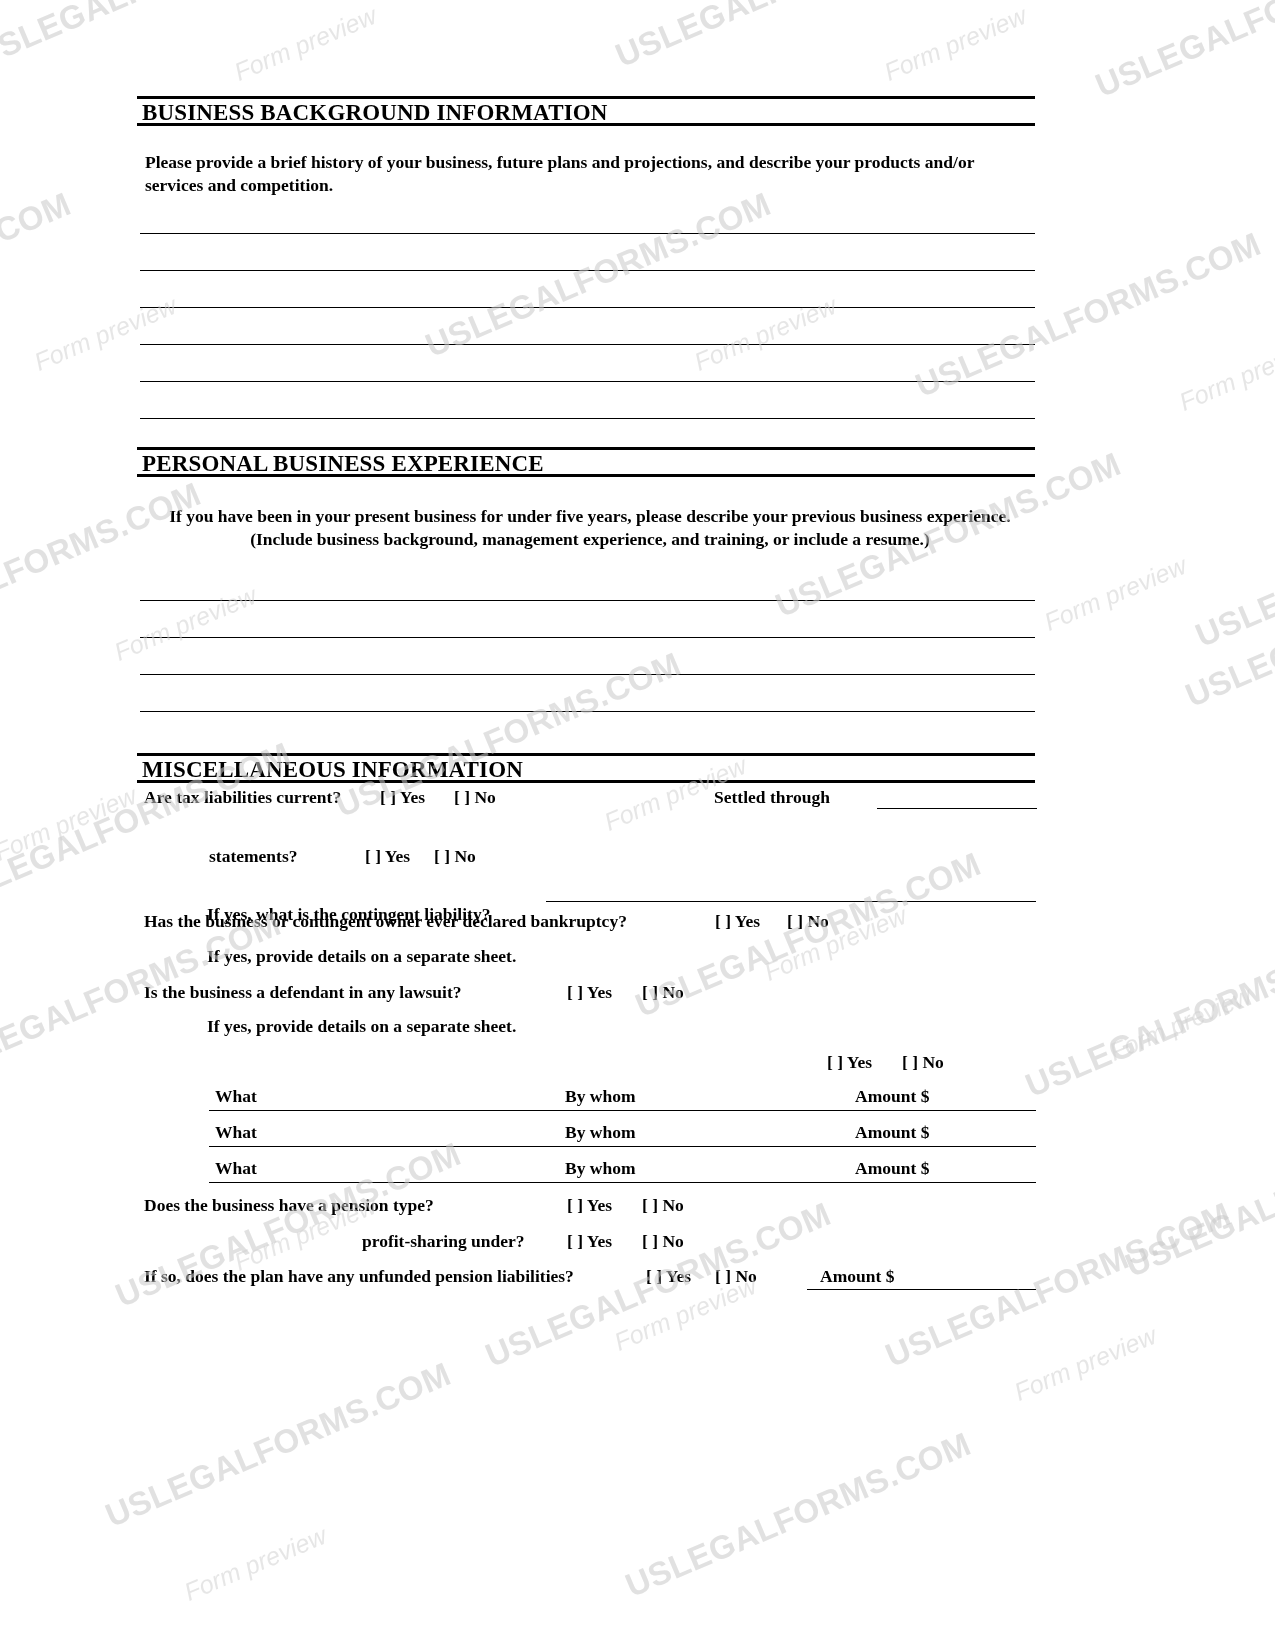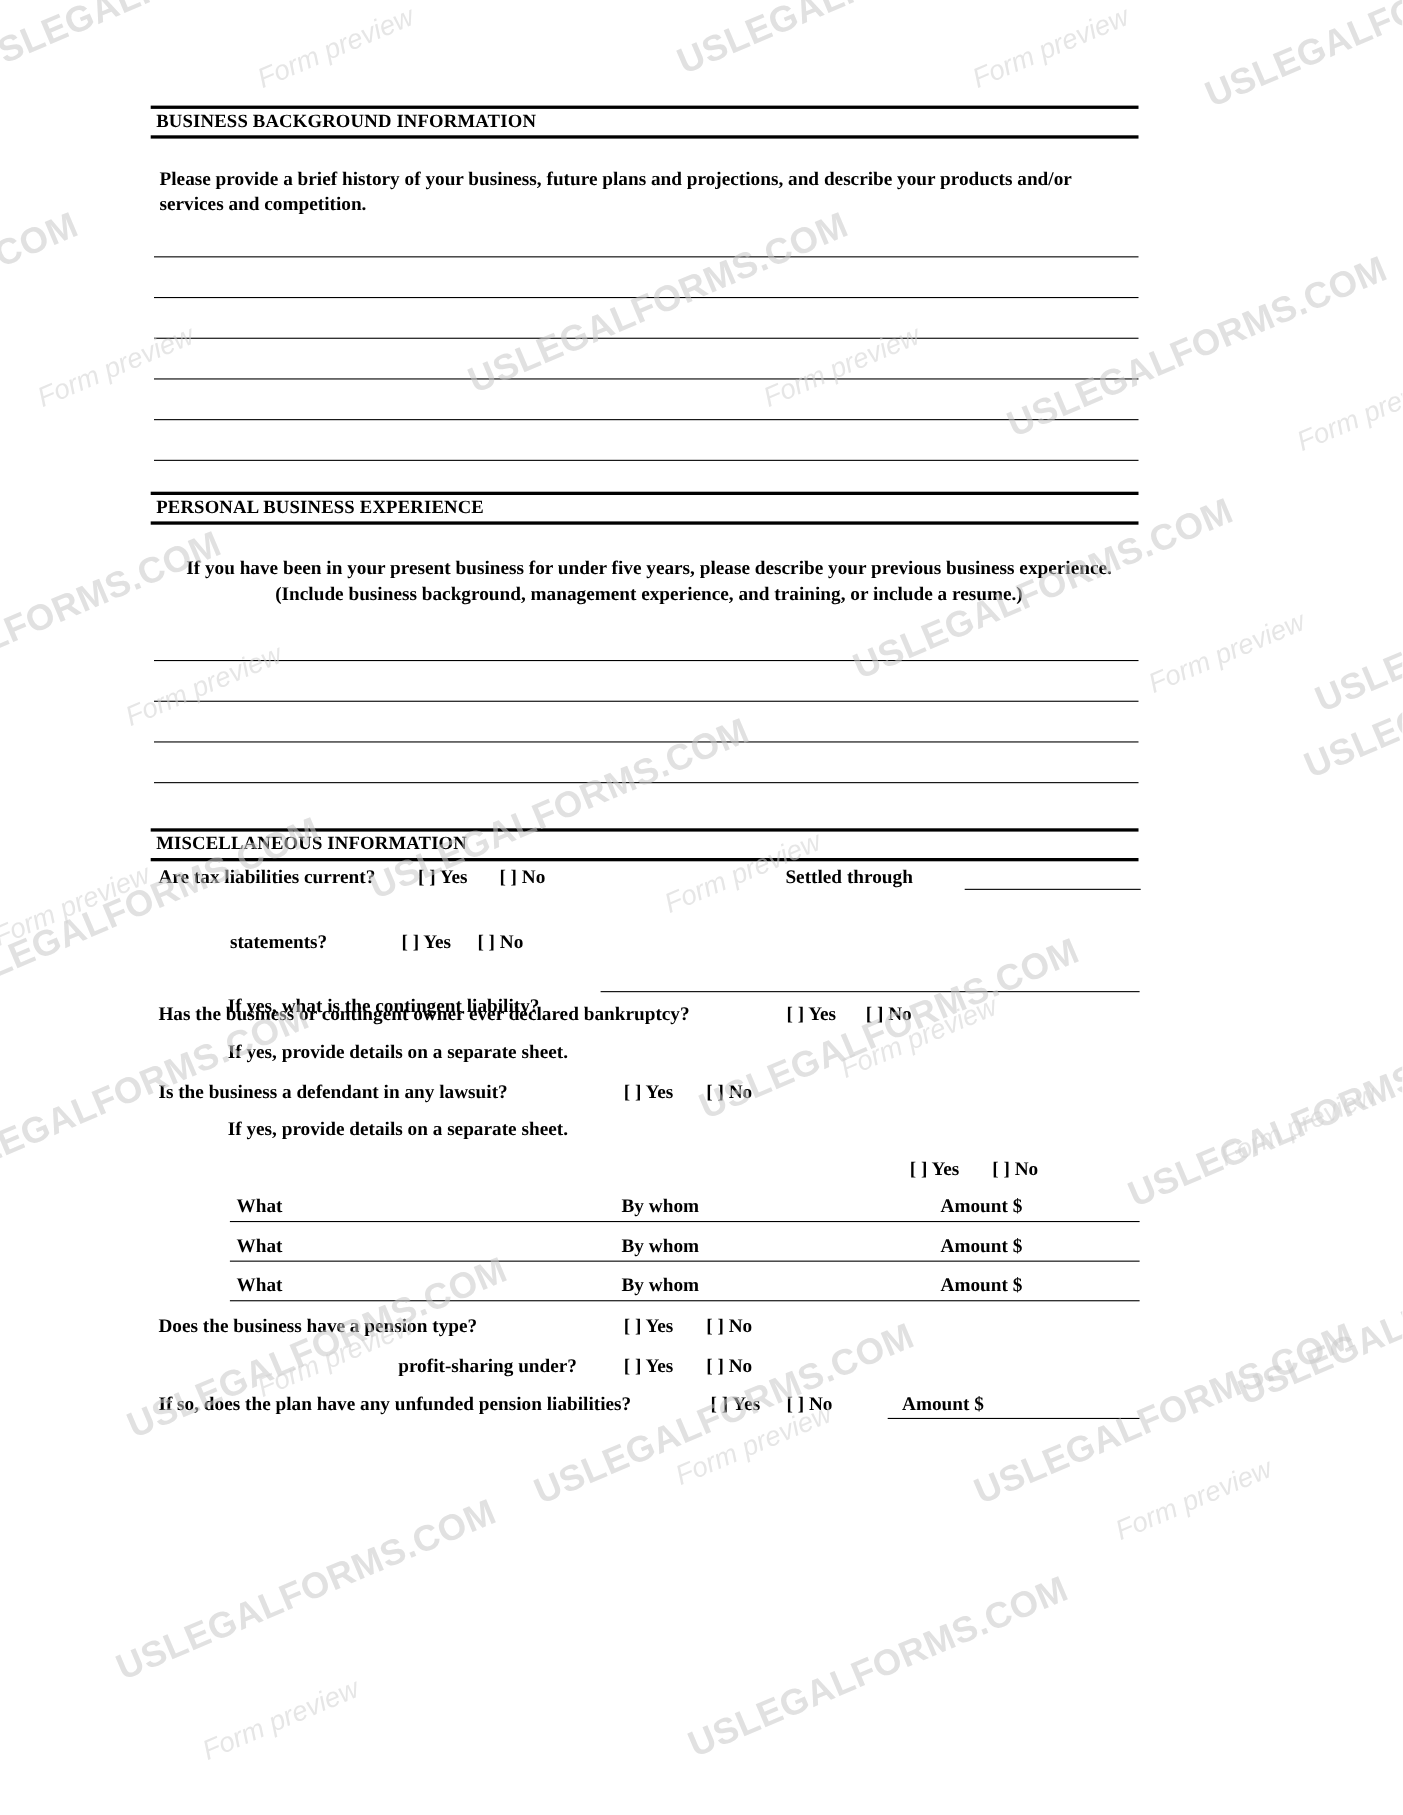--- a/index.html
+++ b/index.html
@@ -67,21 +67,21 @@
     width: 898px;
     border-top: 3px solid #000;
     border-bottom: 3px solid #000;
     height: 30px;
     box-sizing: border-box;
   }
   .section-head .title {
     position: absolute;
     left: 5px;
     top: 1px;
-    font-size: 17px;
+    font-size: 23px;
     font-weight: bold;
     letter-spacing: .15px;
     white-space: nowrap;
   }
 
   .prompt {
     position: absolute;
     left: 8px;
     width: 890px;
     font-size: 17.5px;

